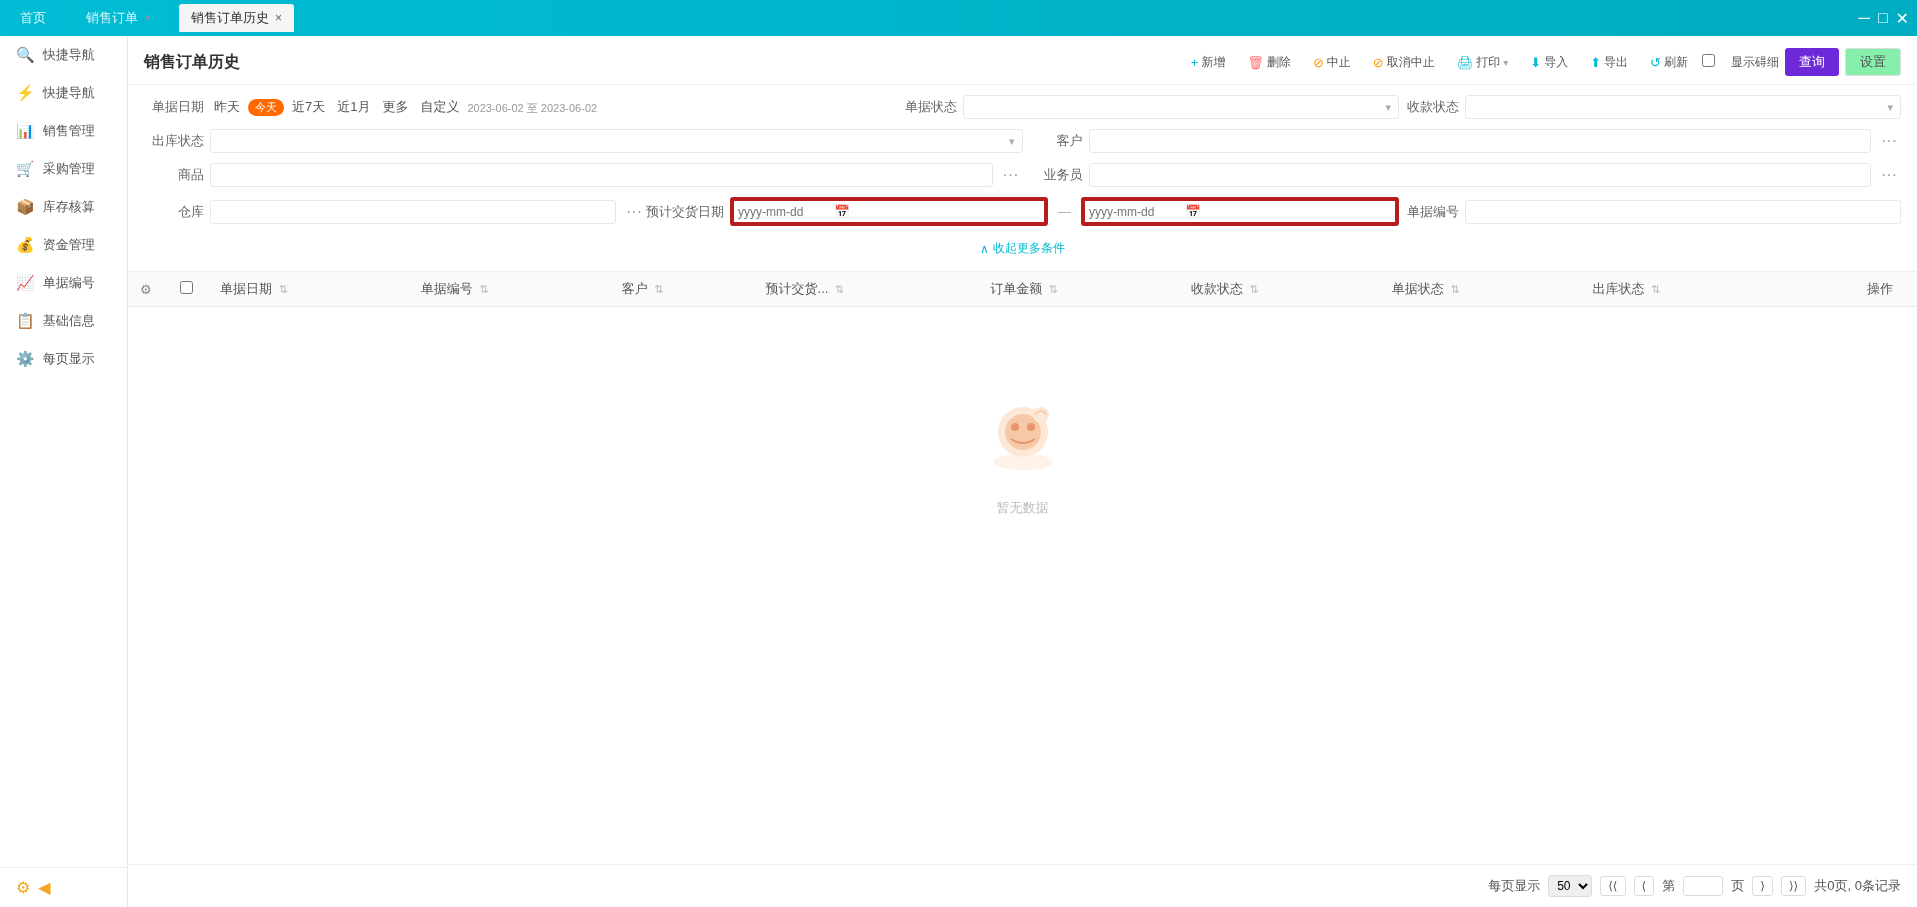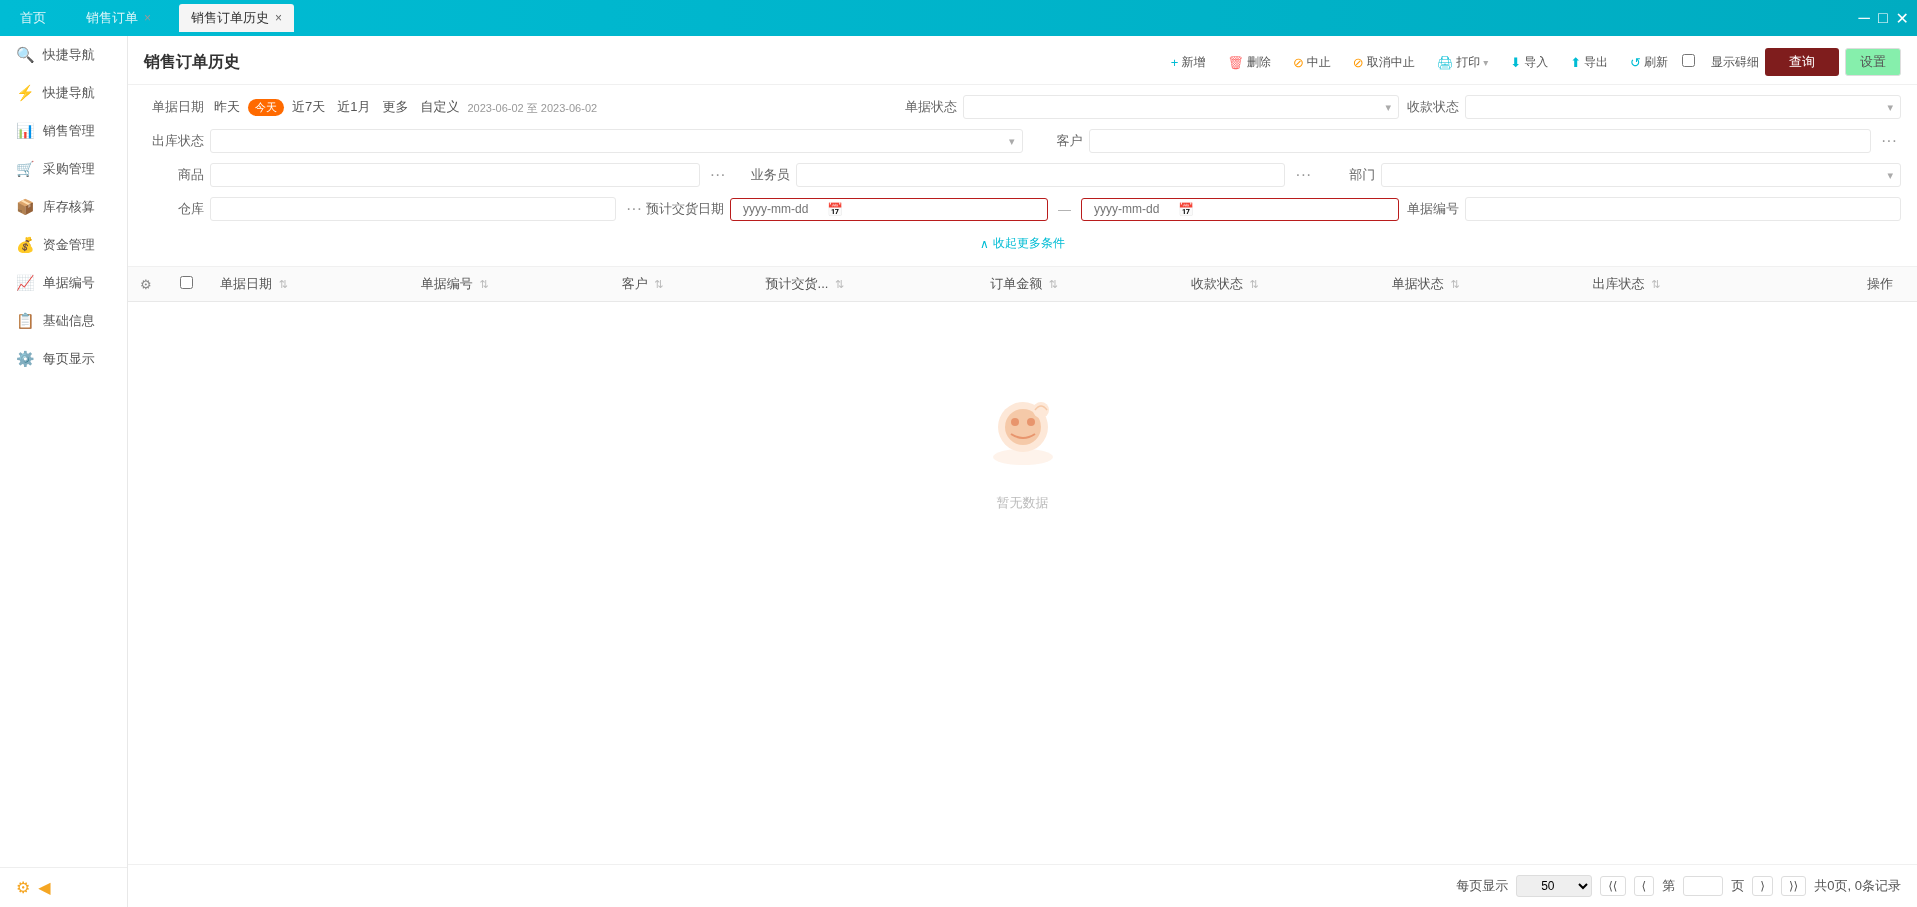--- a/index.html
+++ b/index.html
@@ -131,24 +131,24 @@
       border: none;
       background: none;
       cursor: pointer;
       color: #555;
       font-size: 12px;
       border-radius: 3px;
     }
     .toolbar-btn .t-icon { color: #00bcd4; font-size: 13px; }
     .toolbar-btn.danger .t-icon { color: #ff6b6b; }
     .btn-query {
-      background: #7f1d1d;
+      background: #6d28d9;
       color: white;
       border: none;
-      padding: 5px 24px;
+      padding: 5px 14px;
       border-radius: 3px;
       cursor: pointer;
       font-size: 13px;
     }
     .btn-setting {
       background: #86efac;
       color: #555;
       border: 1px solid #ddd;
       padding: 4px 14px;
       border-radius: 3px;
@@ -259,24 +259,24 @@
     .dots-btn {
       color: #999;
       cursor: pointer;
       font-size: 16px;
       line-height: 1;
       padding: 0 4px;
     }
     .date-input-wrapper {
       display: flex;
       align-items: center;
-      border: 1px solid #b91c1c;
-      border-radius: 3px;
-      padding: 3px 12px;
-      gap: 4px;
+      border: 4px solid #b91c1c;
+      border-radius: 3px;
+      padding: 3px 4px;
+      gap: 16px;
       flex: 1;
     }
     .date-input-wrapper input {
       border: none;
       outline: none;
       font-size: 12px;
       color: #999;
       width: 80px;
     }
     .cal-icon { color: #aaa; font-size: 13px; }
@@ -332,21 +332,21 @@
       justify-content: flex-end;
       padding: 10px 16px;
       border-top: 1px solid #f0f0f0;
       gap: 8px;
       font-size: 13px;
       color: #555;
     }
     .page-size-select {
       border: 1px solid #ddd;
       border-radius: 3px;
-      padding: 2px 20px;
+      padding: 2px 4px;
       font-size: 12px;
     }
     .page-nav-btn {
       border: 1px solid #ddd;
       background: white;
       border-radius: 3px;
       padding: 2px 7px;
       cursor: pointer;
       color: #555;
       font-size: 12px;
@@ -535,28 +535,20 @@
       <div class="filter-row">
         <div class="filter-item" style="flex:1">
           <span class="filter-label">商品</span>
           <input class="filter-input" style="flex: 1 1 0%;" placeholder="">
           <span class="dots-btn">···</span>
         </div>
         <div class="filter-item" style="flex:1">
           <span class="filter-label">业务员</span>
           <input class="filter-input" style="flex: 1 1 0%;" placeholder="">
           <span class="dots-btn">···</span>
-        </div>
-        <div class="filter-item" style="flex:1">
-          <span class="filter-label">部门</span>
-          <div class="select-wrapper">
-            <select class="filter-select">
-              <option></option>
-            </select>
-          </div>
         </div>
       </div>
 
       <div class="filter-row">
         <div class="filter-item" style="flex:1">
           <span class="filter-label">仓库</span>
           <input class="filter-input" style="flex: 1 1 0%;" placeholder="">
           <span class="dots-btn">···</span>
         </div>
         <div class="filter-item" style="flex:1.5">

